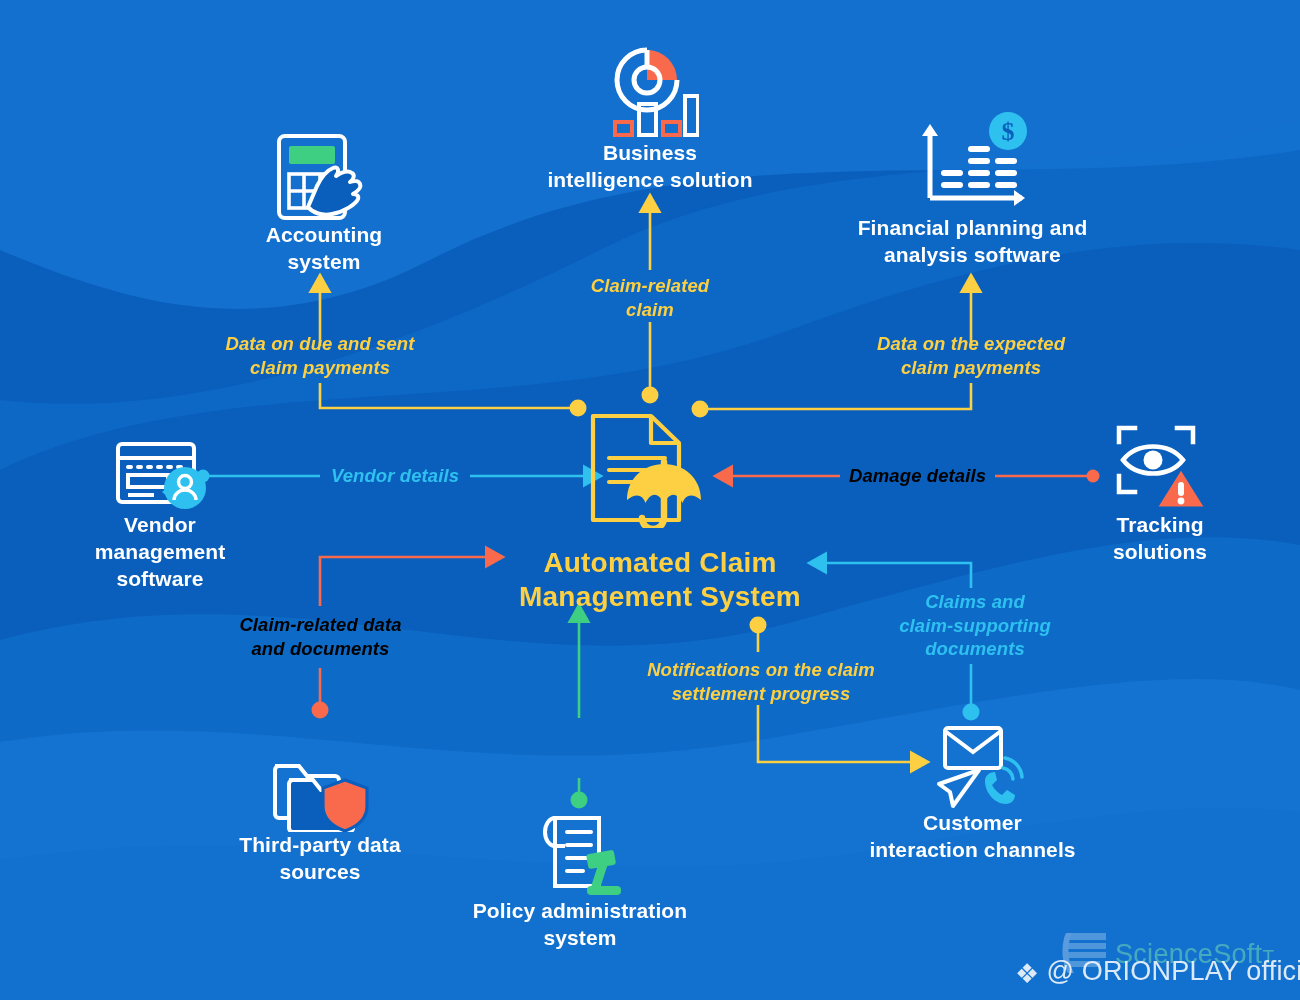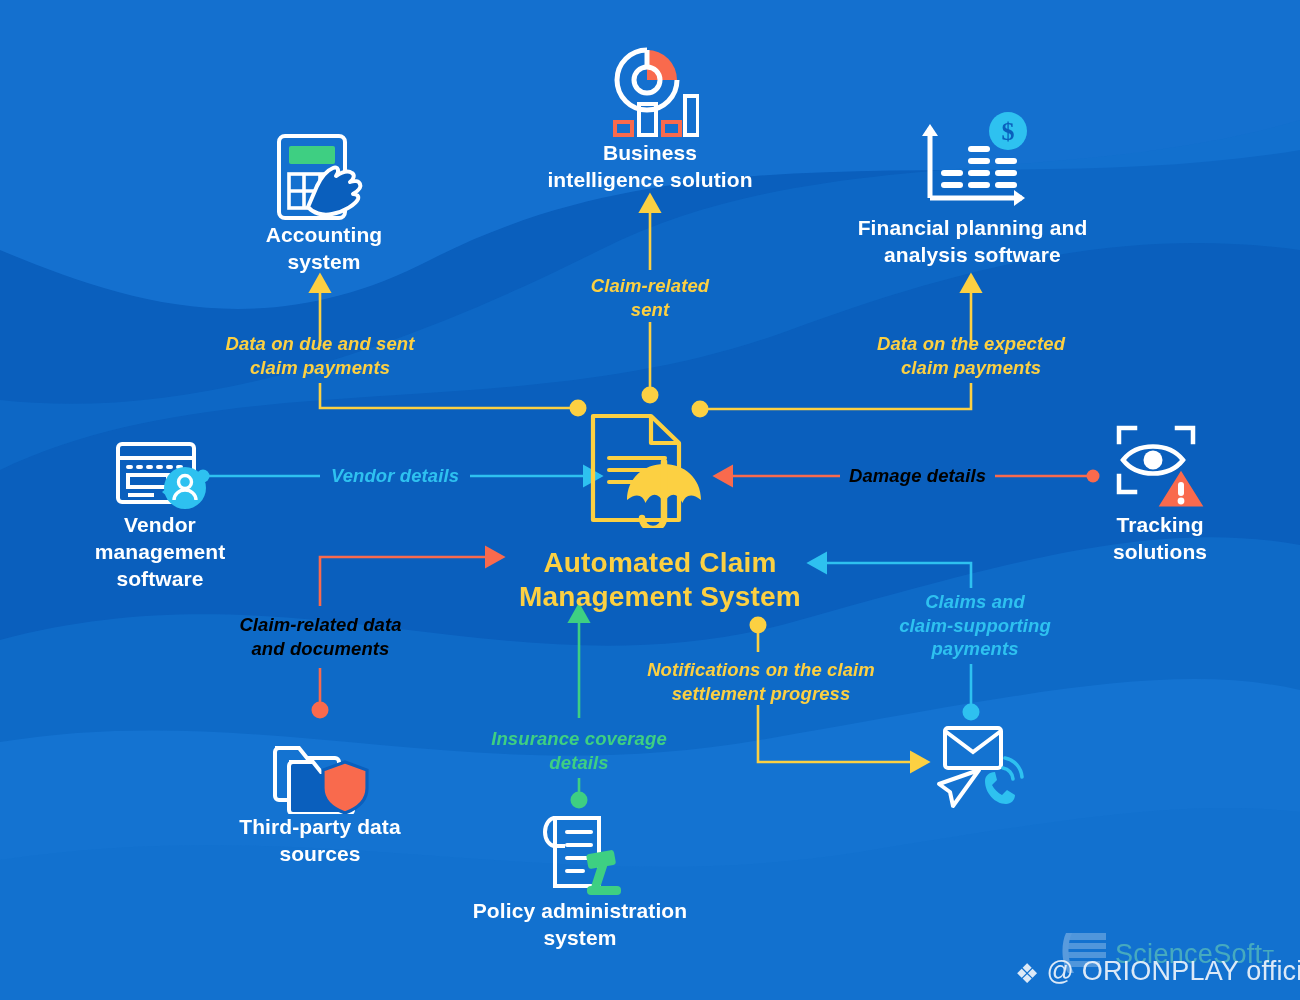--- a/index.html
+++ b/index.html
@@ -237,21 +237,21 @@
       <path d="M12,40 C26,22 58,22 72,40 C58,58 26,58 12,40 Z" fill="none" stroke="#fff" stroke-width="4.5"></path>
       <circle cx="42" cy="40" r="9.5" fill="#fff"></circle>
       <path d="M70,48 L95,88 L45,88 Z" fill="#f96a4d" stroke="#0a5fbd" stroke-width="3" stroke-linejoin="round"></path>
       <rect x="67" y="62" width="6" height="14" rx="3" fill="#fff"></rect>
       <circle cx="70" cy="81" r="3.4" fill="#fff"></circle>
     </svg>
     <div class="label">Tracking
 solutions</div>
   </div>
 
-  <div class="node" style="left:225px;top:728px;width:190px;">
+  <div class="node" style="left:225px;top:746px;width:190px;">
     <svg class="icon" width="106" height="86" viewBox="0 0 106 86">
       <path d="M8,20 h24 l8,10 h28 a4,4 0 0 1 4,4 v34 a4,4 0 0 1 -4,4 h-56 a4,4 0 0 1 -4,-4 v-44 a4,4 0 0 1 4,-4 z" fill="none" stroke="#fff" stroke-width="4"></path>
       <path d="M22,34 h24 l8,10 h28 a4,4 0 0 1 4,4 v34 a4,4 0 0 1 -4,4 h-56 a4,4 0 0 1 -4,-4 v-44 a4,4 0 0 1 4,-4 z" fill="#0a5fbd" stroke="#fff" stroke-width="4"></path>
       <path d="M78,34 l22,8 v18 c0,14 -11,21 -22,25 c-11,-4 -22,-11 -22,-25 v-18 z" fill="#f96a4d" stroke="#0a5fbd" stroke-width="3.2"></path>
     </svg>
     <div class="label">Third-party data
 sources</div>
   </div>
 
   <div class="node" style="left:455px;top:812px;width:250px;">
@@ -278,39 +278,39 @@
     <svg class="icon" width="112" height="88" viewBox="0 0 112 88">
       <rect x="28" y="6" width="56" height="40" rx="3" fill="none" stroke="#fff" stroke-width="4"></rect>
       <path d="M28,9 L56,30 L84,9" fill="none" stroke="#fff" stroke-width="4"></path>
       <path d="M22,62 L62,48 L36,84 L33,70 Z" fill="none" stroke="#fff" stroke-width="4" stroke-linejoin="round"></path>
       <path d="M78,50 c-6,0 -10,4 -10,9 c0,12 10,23 21,23 c5,0 9,-4 9,-9 l-8,-5 l-5,5 c-4,-2 -8,-6 -10,-10 l5,-5 z" fill="#2ec1f0"></path>
       <g fill="none" stroke="#2ec1f0" stroke-width="3.6" stroke-linecap="round">
         <path d="M86,46 a12,12 0 0 1 10,11"></path>
         <path d="M88,36 a21,21 0 0 1 17,19"></path>
       </g>
     </svg>
+    <div class="label">Customer
+interaction channels</div>
   </div>
 
   <div class="conn c-yellow" style="left:195px;top:332px;width:250px;">Data on due and sent
 claim payments</div>
   <div class="conn c-yellow" style="left:550px;top:274px;width:200px;">Claim-related
-sent</div>
+claim</div>
   <div class="conn c-yellow" style="left:851px;top:332px;width:240px;">Data on the expected
 claim payments</div>
   <div class="conn c-cyan" style="left:305px;top:464px;width:180px;">Vendor details</div>
   <div class="conn c-red" style="left:830px;top:464px;width:175px;">Damage details</div>
   <div class="conn c-red" style="left:208px;top:613px;width:225px;">Claim-related data
 and documents</div>
-  <div class="conn c-green" style="left:469px;top:727px;width:220px;">Insurance coverage
-details</div>
   <div class="conn c-yellow" style="left:630px;top:658px;width:262px;">Notifications on the claim
 settlement progress</div>
   <div class="conn c-cyan" style="left:885px;top:590px;width:180px;">Claims and
 claim-supporting
-payments</div>
+documents</div>
 
   <div id="watermark">
     <svg class="ss-logo" width="52" height="48" viewBox="0 0 52 48">
       <path d="M6,4 h40 v7 h-40 z M6,14 h40 v6 h-40 z M6,23 h40 v6 h-40 z M6,32 h34 v6 h-34 z" fill="#cfe1f5"></path>
       <path d="M6,4 c-5,10 -5,30 2,40 l6,0 c-7,-12 -7,-30 -2,-40 z" fill="#e8f1fb"></path>
     </svg>
     <div class="ss-word"><span>ScienceSoft</span><small>T</small></div>
     <div class="orion"><span class="dmd">❖</span><span>@ ORIONPLAY official</span></div>
   </div>
 

